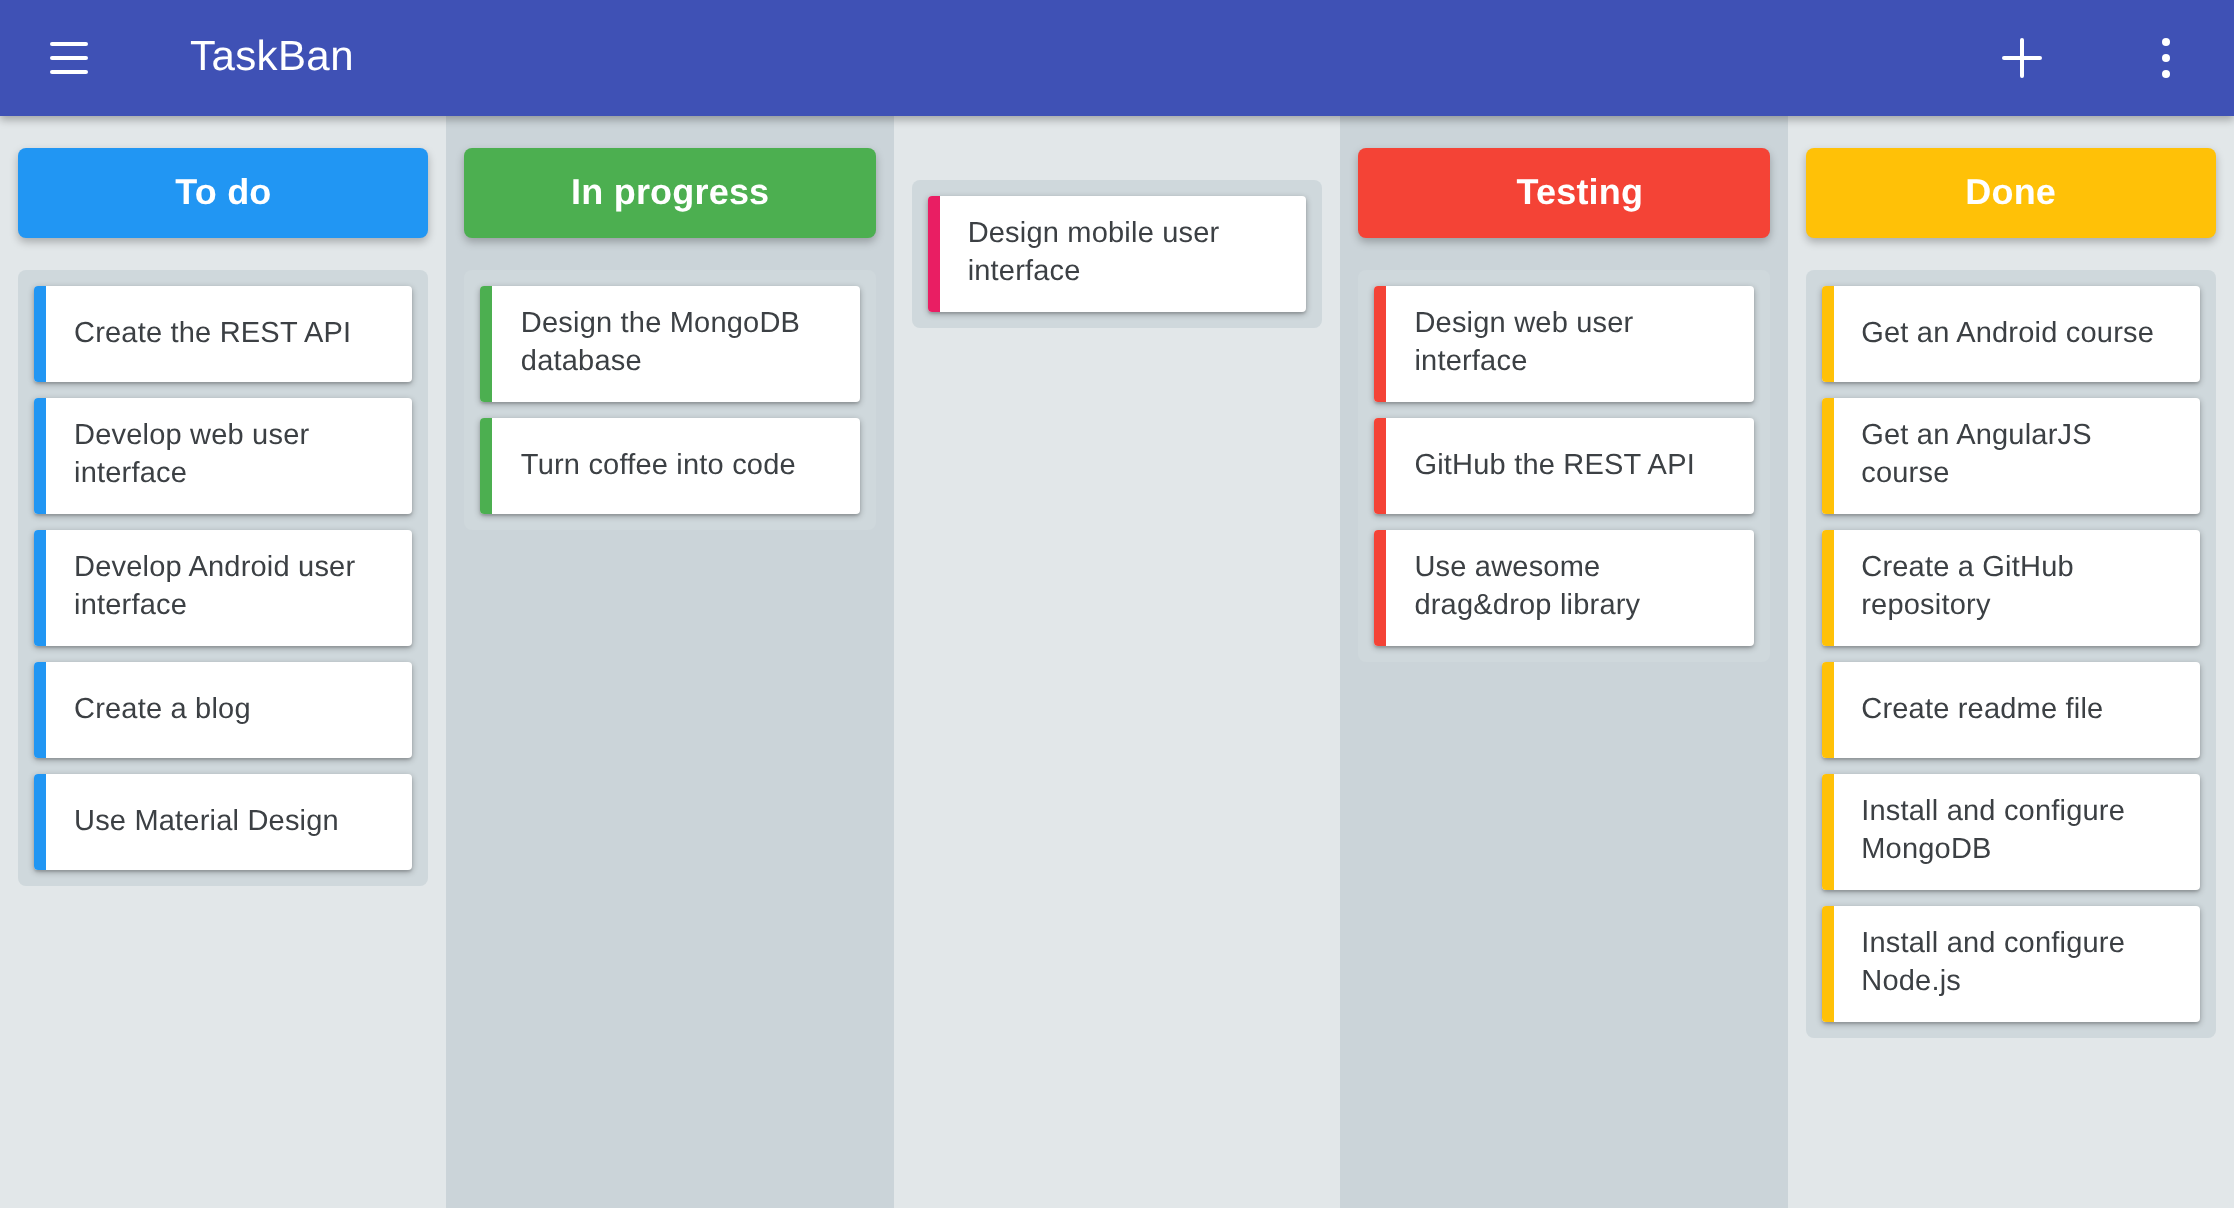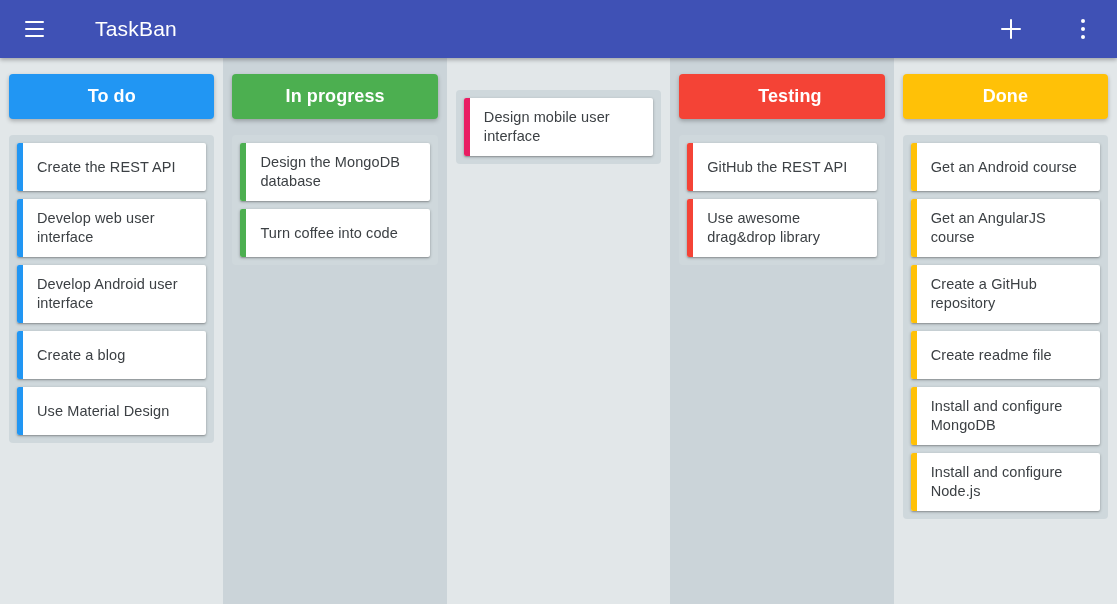--- a/index.html
+++ b/index.html
@@ -217,20 +217,23 @@
           <span class="card-text">Design mobile user interface</span>
         </div>
       </div>
     </div>
     <div class="column tone-dark">
       <div class="col-header" style="background: rgb(244, 67, 54); padding-left: 16px;">
         <span>Testing</span>
       </div>
       <div class="dropzone">
         <div class="card" style="--stripe: #f44336;">
+          <span class="card-text">Design web user interface</span>
+        </div>
+        <div class="card" style="--stripe: #f44336;">
           <span class="card-text">GitHub the REST API</span>
         </div>
         <div class="card" style="--stripe: #f44336;">
           <span class="card-text">Use awesome drag&amp;drop library</span>
         </div>
       </div>
     </div>
     <div class="column tone-light">
       <div class="col-header" style="background: rgb(255, 193, 7);">
         <span>Done</span>

